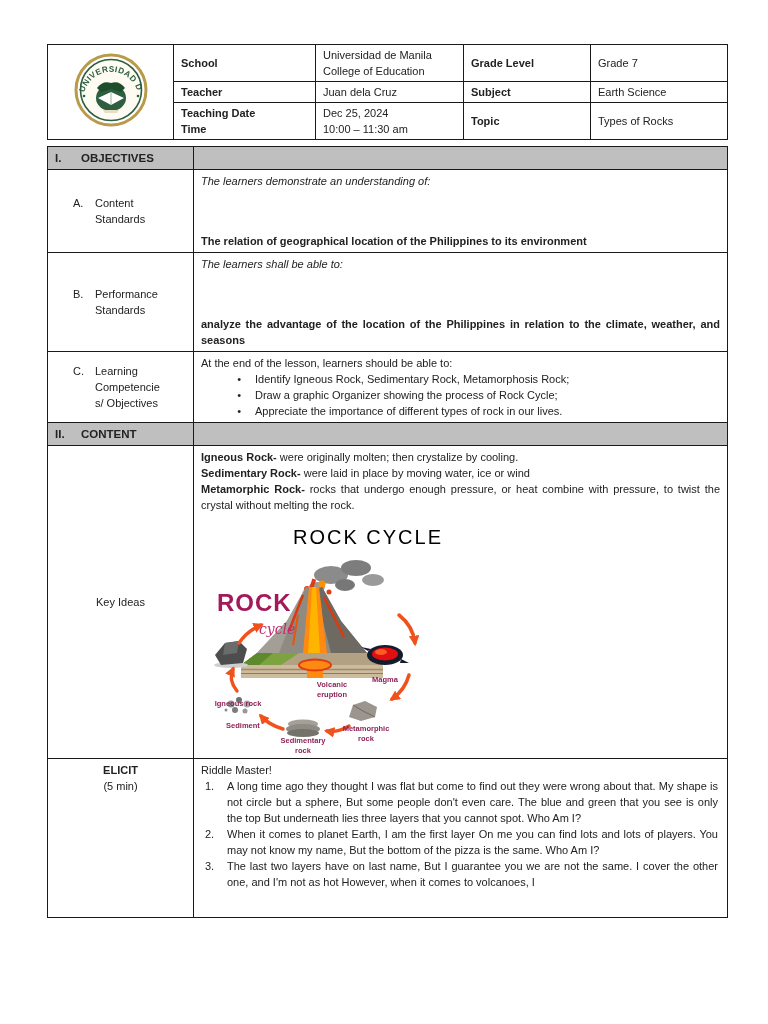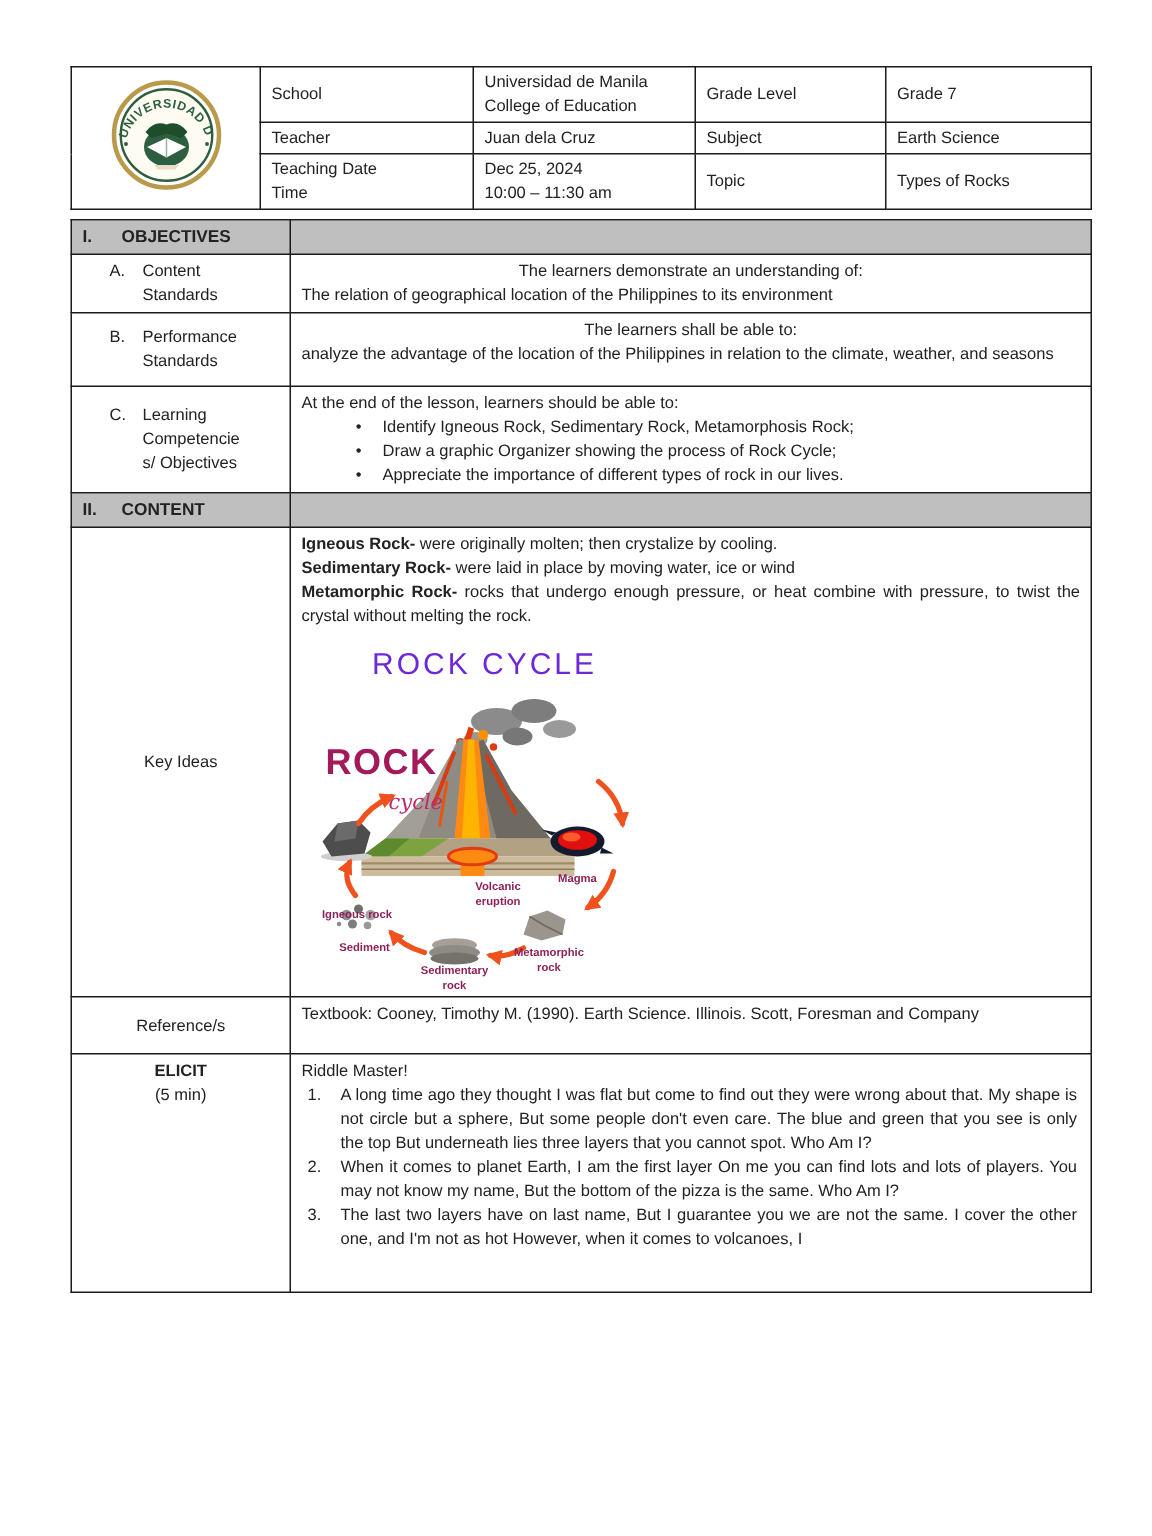--- a/index.html
+++ b/index.html
@@ -9,40 +9,40 @@
     -webkit-font-smoothing:antialiased;
   }
   .page{position:relative;width:768px;height:1024px;background:#fff;}
 
   table{border-collapse:collapse;table-layout:fixed;}
   td{border:1.2px solid #1a1a1a;vertical-align:top;font-size:11px;line-height:16px;}
 
   
   .header-table{position:absolute;left:47px;top:44px;width:680px;}
   .header-table td{vertical-align:middle;padding:2px 7px;}
-  .header-table .lbl{font-weight:normal;}
+  .header-table .lbl{font-weight:bold;}
   .pre{white-space:pre-line;}
 
   
   .logo-cell{text-align:center;vertical-align:middle;}
 
   
   .lesson-table{position:absolute;left:47px;top:146px;width:680px;}
   .lesson-table td{padding:3px 7px;}
   .gray{background:#bfbfbf;}
   .sec-row{display:flex;font-weight:bold;font-size:11.5px;}
   .numeral{width:26px;flex:none;}
   .sec-title{flex:1;white-space:pre-line;}
   .label-row{display:flex;padding-left:18px;}
   .letter{width:22px;flex:none;}
   .label-text{flex:1;white-space:pre-line;}
   td.vmid{vertical-align:middle;}
   td.center{text-align:center;}
-  .it{text-align:center;}
-  .bold{font-weight:normal;}
+  .it{font-style:italic;}
+  .bold{font-weight:bold;margin-top:44px;}
   .justify{text-align:justify;}
   p{margin:0;}
   .clip{overflow:hidden;}
 
   
   .bullet-row{display:flex;}
   .bullet-row .dot{width:26px;flex:none;text-align:right;padding-right:14px;box-sizing:border-box;margin-left:28px;}
   .bullet-row .dot::before{content:"•";}
   .bullet-row .b-text{flex:1;}
 
@@ -50,22 +50,22 @@
   .num-row{display:flex;margin-top:0;}
   .num-row .num{width:22px;flex:none;margin-left:4px;}
   .num-row .txt{flex:1;text-align:justify;padding-right:2px;}
 
   .cell-head{font-weight:bold;text-align:center;white-space:pre-line;}
   .cell-sub{text-align:center;}
 
   
   .rc{position:relative;width:240px;height:234px;margin:12px 0 0 2px;}
   .rc svg{position:absolute;left:0;top:0;}
-  .rc-title{position:absolute;top:4px;left:0;right:0;text-align:center;
-    font-size:20px;letter-spacing:2px;color:#6d28d9;font-weight:500;}
+  .rc-title{position:absolute;top:4px;left:0;right:0;text-align:right;
+    font-size:20px;letter-spacing:2px;color:#000000;font-weight:500;}
   .rc-rock{position:absolute;left:14px;top:70px;font-size:24px;font-weight:bold;
     color:#a21a5a;letter-spacing:1px;}
   .rc-cycle{position:absolute;left:56px;top:96px;font-size:14px;font-style:italic;
     font-family:"DejaVu Serif", serif;color:#c02a6d;}
   .rc-label{position:absolute;font-size:7.5px;font-weight:bold;color:#8e2157;
     text-align:center;white-space:pre-line;line-height:10px;}
   .lab-igneous{left:2px;top:146px;width:66px;margin-top:28px;}
   .lab-eruption{left:96px;top:155px;width:66px;}
   .lab-magma{left:156px;top:150px;width:52px;}
   .lab-sediment{left:12px;top:196px;width:56px;}
@@ -300,28 +300,20 @@
             <div class="rc-label lab-sedimentary">Sedimentary
 rock</div>
             <div class="rc-label lab-metamorphic">Metamorphic
 rock</div>
           </div>
         </div>
       </td>
     </tr>
 
 
-    <tr style="height:38px">
-      <td class="vmid center">
-        <span>Reference/s</span>
-      </td>
-      <td>
-        <p class="justify">Textbook: Cooney, Timothy M. (1990). Earth Science. Illinois. Scott, Foresman and Company</p>
-      </td>
-    </tr>
 
 
 
     <tr style="height:158px">
       <td>
         <div class="cell-head">ELICIT</div>
         <div class="cell-sub">(5 min)</div>
       </td>
       <td>
         <div class="clip" style="height:152px;">

